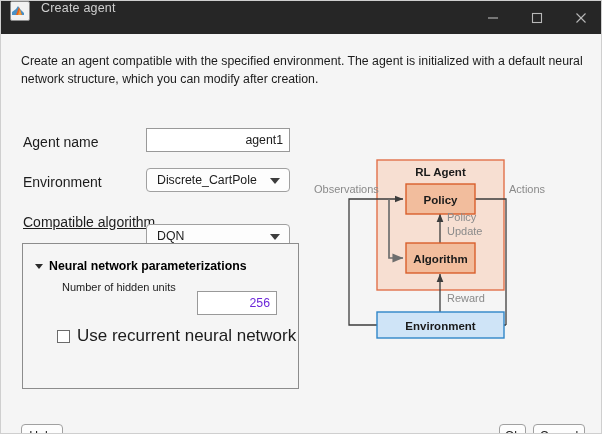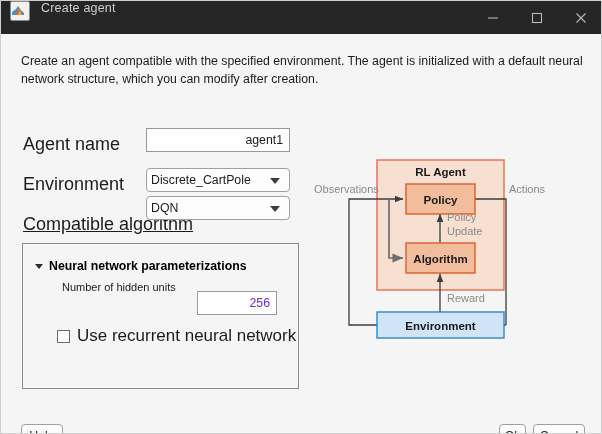--- a/index.html
+++ b/index.html
@@ -78,21 +78,21 @@
     top: 18px;
     width: 564px;
     font-size: 12.3px;
     color: #1c1c1c;
     line-height: 18px;
   }
 
   
   .form-label {
     position: absolute;
-    font-size: 18px;
+    font-size: 14px;
     color: #1c1c1c;
     white-space: nowrap;
   }
   .lbl-agent { left: 22px; top: 100px; }
   .lbl-env   { left: 22px; top: 140px; }
   .lbl-alg   { left: 22px; top: 180px; text-decoration: underline; }
 
   .text-input {
     position: absolute;
     left: 145px;
@@ -116,26 +116,26 @@
     left: 145px;
     width: 144px;
     height: 24px;
     background: #fdfdfd;
     border: 1px solid #a0a0a0;
     border-radius: 4px;
     box-sizing: border-box;
     font-size: 12.3px;
     color: #1c1c1c;
     line-height: 22px;
-    padding: 0 4px;
+    padding: 0 10px;
     white-space: nowrap;
     overflow: hidden;
   }
   .dd-env { top: 134px; }
-  .dd-alg { top: 162px; }
+  .dd-alg { top: 190px; }
   .dd-arrow {
     position: absolute;
     right: 9px;
     top: 9px;
     width: 0; height: 0;
     border-left: 5px solid transparent;
     border-right: 5px solid transparent;
     border-top: 6px solid #3d3d3d;
   }
 

